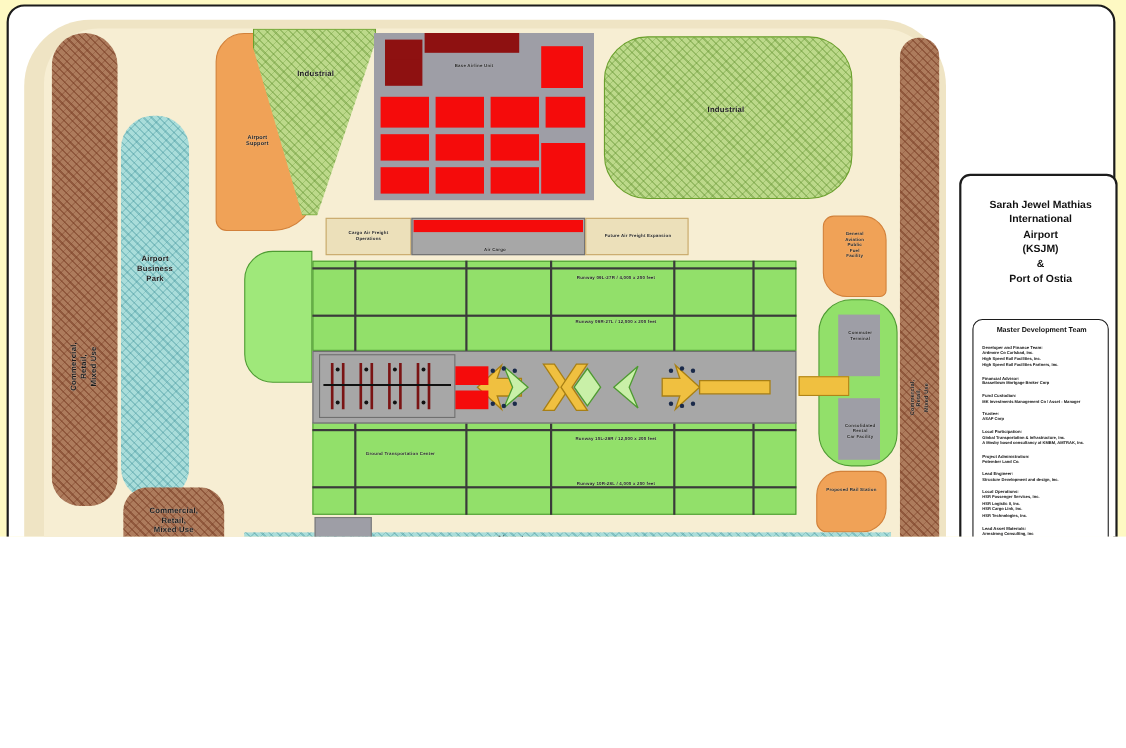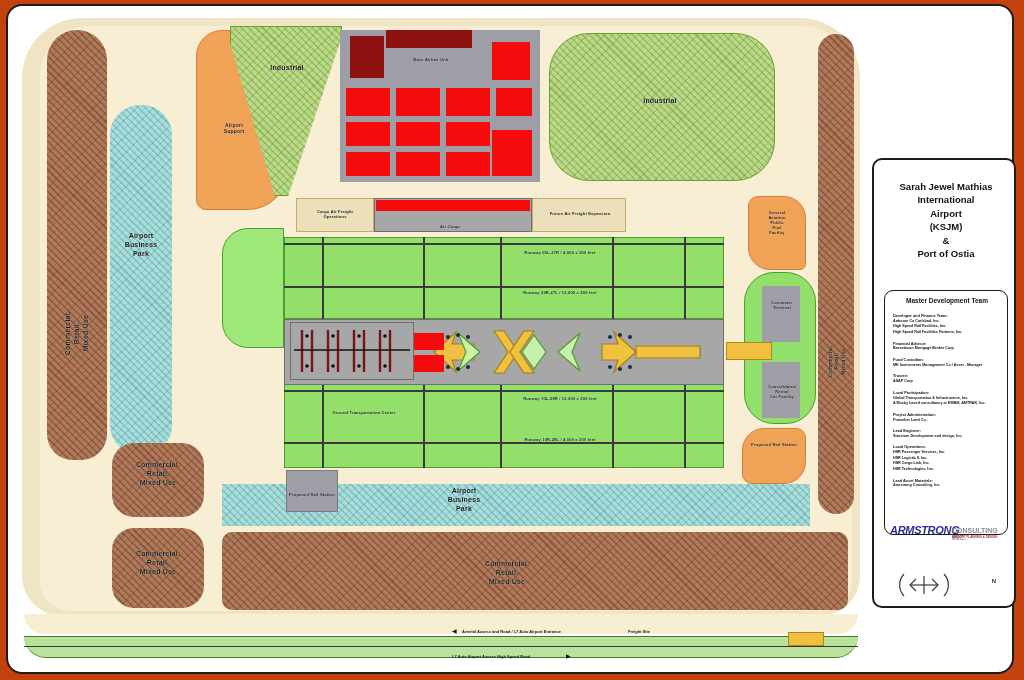--- a/index.html
+++ b/index.html
@@ -1,17 +1,17 @@
 <!DOCTYPE html>
 <html><head>
 <meta charset="utf-8">
 <style>
   html,body{margin:0;padding:0;background:#ffffff;}
   body{font-family:"Liberation Sans",sans-serif;}
-  #root{position:relative;width:1024px;height:680px;background:#c2410c;overflow:hidden;}
+  #root{position:relative;width:1024px;height:488px;background:#fef9c3;overflow:hidden;}
 
   
   .plan-frame{position:absolute;left:6px;top:4px;width:1008px;height:670px;
     border:2px solid #1c1c1c;border-radius:16px;background:#ffffff;box-sizing:border-box;}
 
   
   .poly{position:absolute;box-sizing:border-box;}
 
   
   .f-tan{background:#efe4c4;}

